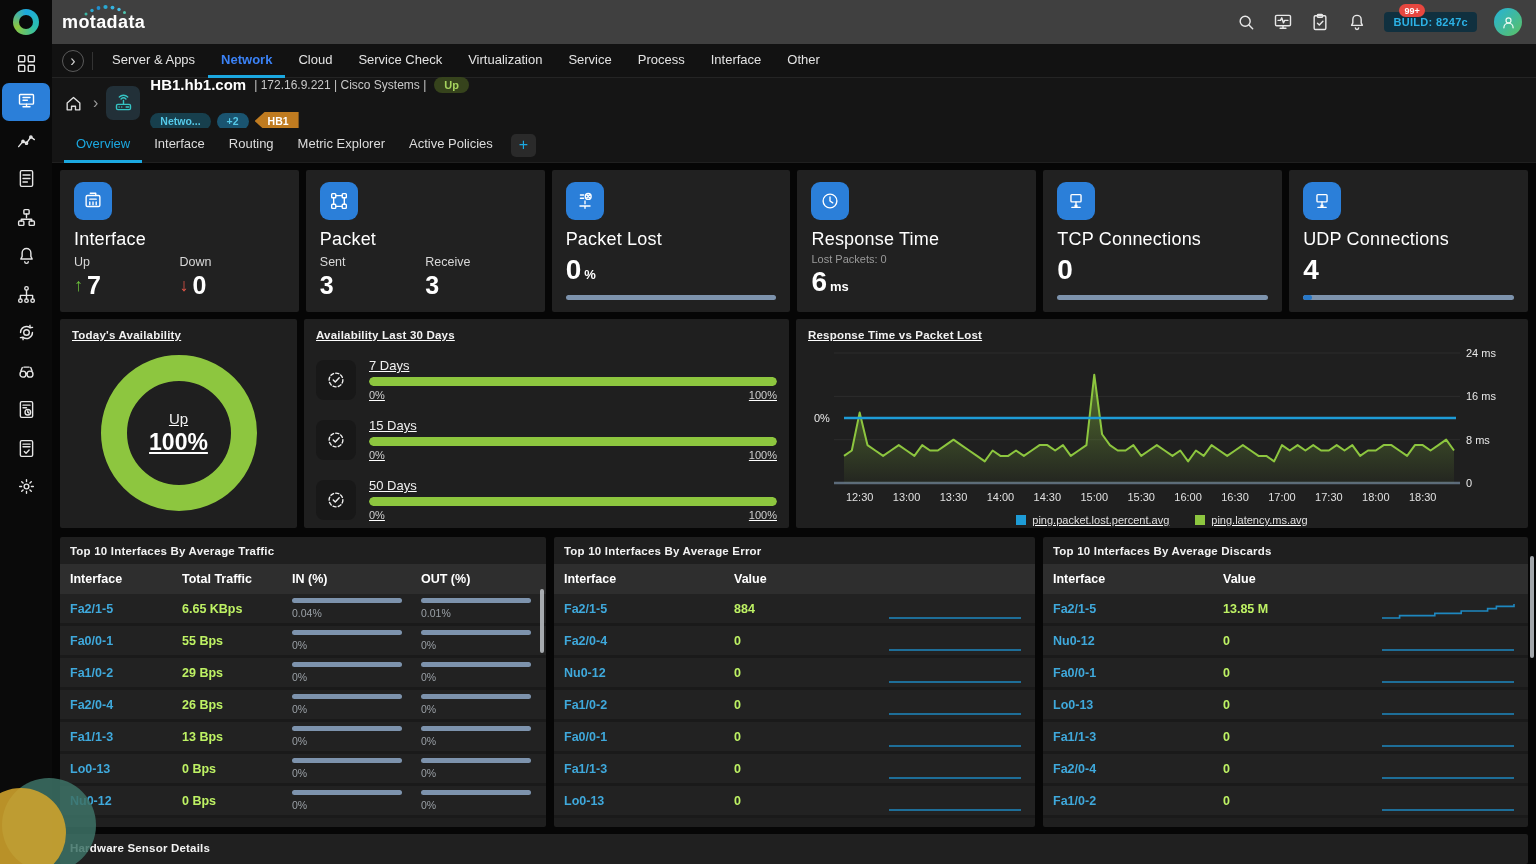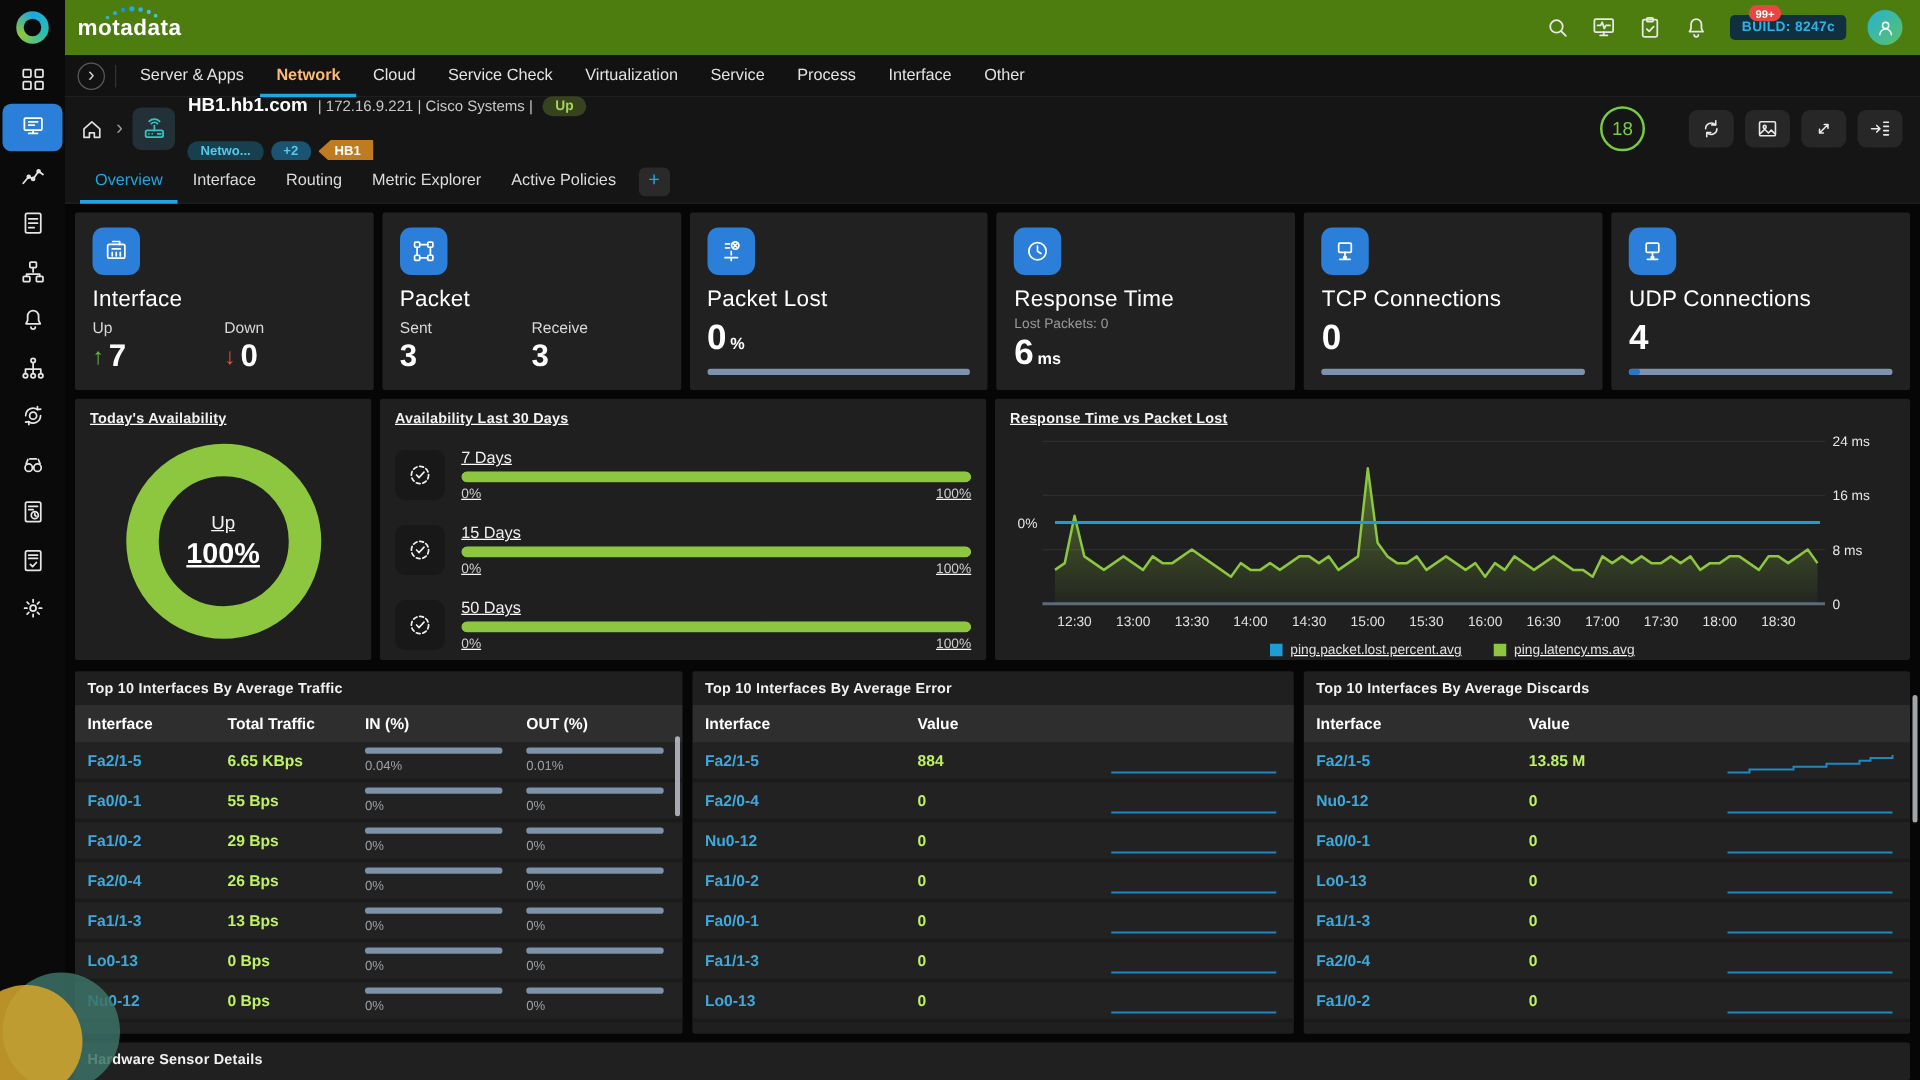--- a/index.html
+++ b/index.html
@@ -13,35 +13,35 @@
 
   
   #sidebar { position:absolute; left:0; top:0; width:52px; height:864px; background:#0a0a0a; z-index:6; }
   #side-logo { height:44px; display:flex; align-items:center; justify-content:center; }
   .logo-ring { width:26px; height:26px; border-radius:50%; background:conic-gradient(#1ba8e0,#2bbfae,#8dc63f,#1ba8e0); position:relative; }
   .logo-ring::after { content:""; position:absolute; inset:6px; background:#0a0a0a; border-radius:50%; }
   .side-item { height:38.5px; margin:0 2px; display:flex; align-items:center; justify-content:center; color:#e6e6e6; cursor:pointer; border-radius:7px; }
   .side-item.active { background:#2b7fd9; color:#fff; }
 
   
-  #topbar { position:absolute; left:52px; top:0; width:1484px; height:44px; background:#4d7c0f; display:flex; align-items:center; padding:0 14px 0 10px; z-index:5; }
+  #topbar { position:absolute; left:52px; top:0; width:1484px; height:44px; background:#404040; display:flex; align-items:center; padding:0 14px 0 10px; z-index:5; }
   #wordmark { position:relative; font-size:18px; font-weight:700; letter-spacing:.4px; color:#fff; }
   #wordmark svg { position:absolute; top:-8px; left:21px; }
   #topbar-right { margin-left:auto; display:flex; align-items:center; gap:17px; }
   .tb-ic { color:#e8e8e8; position:relative; cursor:pointer; }
   .tb-badge { position:absolute; top:-8px; left:9px; background:#e8473f; color:#fff; font-size:9px; font-weight:700; padding:1.5px 5px; border-radius:8px;margin-left:43px; }
   #build-badge { background:#10303f; color:#2cb2e6; font-size:11px; font-weight:700; padding:4px 9px; border-radius:4px; letter-spacing:.3px; }
   #avatar { width:28px; height:28px; border-radius:50%; background:linear-gradient(135deg,#25b2d8,#5cc163); display:flex; align-items:center; justify-content:center; color:#eafaf2; cursor:pointer; }
 
   
   #navrow { position:absolute; left:52px; top:44px; width:1484px; height:34px; background:#121212; border-bottom:1px solid #242424; display:flex; align-items:center; padding-left:10px; z-index:5;}
   #nav-expand { width:22px; height:22px; border:1px solid #5a5a5a; border-radius:50%; color:#cfcfcf; display:flex; align-items:center; justify-content:center; margin-right:8px; cursor:pointer; }
   #navrow .sep { width:1px; height:18px; background:#333; margin-right:6px; }
   .nav-item { padding:0 13px; height:34px; display:flex; align-items:center; font-size:13px; color:#e3e3e3; cursor:pointer; border-bottom:3px solid transparent; }
-  .nav-item.active { color:#fdba74; border-bottom-color:#1ba8e0; font-weight:700; }
+  .nav-item.active { color:#3b82f6; border-bottom-color:#1ba8e0; font-weight:700; }
 
   
   #devheader { position:absolute; left:52px; top:78px; width:1484px; height:50px; background:#151515; display:flex; align-items:center; padding:0 14px 0 12px; z-index:5; }
   #home-btn,#crumb-chev { color:#e0e0e0; cursor:pointer; }
   #crumb-chev { margin:0 8px 0 10px; color:#9a9a9a; }
   #dev-icon-tile { width:34px; height:34px; background:#223038; border-radius:7px; display:flex; align-items:center; justify-content:center; color:#35c4c4; margin-right:10px; }
   #dev-lines { display:flex; flex-direction:column; gap:19px; }
   #dev-line1 { display:flex; align-items:center; gap:8px; }
   #hostname { font-size:15px; font-weight:700; }
   #dev-details { font-size:12px; color:#c9c9c9; }
@@ -304,47 +304,20 @@
     <div id="dev-line1">
       <span id="hostname">HB1.hb1.com</span>
       <span id="dev-details">| 172.16.9.221 | Cisco Systems |</span>
       <span id="dev-status">Up</span>
     </div>
     <div id="dev-line2">
       <span class="pill group">Netwo...</span>
       <span class="pill more">+2</span>
       <span class="tag-name">HB1</span>
     </div>
-  </div>
-  <div id="devheader-right">
-    <span id="alert-count">18</span>
-    <span class="hdr-btn">
-        <svg class="ic" width="18" height="18" viewBox="0 0 24 24" fill="none" stroke="currentColor" stroke-width="1.7" stroke-linecap="round" stroke-linejoin="round">
-          <path d="M6 12a6 6 0 0 1 10.4-4.1M18 12a6 6 0 0 1-10.4 4.1"></path>
-          <path d="M16.8 3.6v4.3h-4.3M7.2 20.4v-4.3h4.3"></path>
-        </svg>
-      </span>
-    <span class="hdr-btn">
-        <svg class="ic" width="18" height="18" viewBox="0 0 24 24" fill="none" stroke="currentColor" stroke-width="1.7" stroke-linecap="round" stroke-linejoin="round">
-          <rect x="3.5" y="4.5" width="17" height="15" rx="1.5"></rect>
-          <circle cx="9" cy="10" r="1.6"></circle>
-          <path d="M4.5 17l4.5-4.5 4 4 3-3 3.5 3.5"></path>
-        </svg>
-      </span>
-    <span class="hdr-btn">
-        <svg class="ic" width="18" height="18" viewBox="0 0 24 24" fill="none" stroke="currentColor" stroke-width="1.7" stroke-linecap="round" stroke-linejoin="round">
-          <path d="M7.5 16.5L16.5 7.5M7.5 12.5v4h4M16.5 11.5v-4h-4"></path>
-        </svg>
-      </span>
-    <span class="hdr-btn">
-        <svg class="ic" width="18" height="18" viewBox="0 0 24 24" fill="none" stroke="currentColor" stroke-width="1.7" stroke-linecap="round" stroke-linejoin="round">
-          <path d="M3 12h8.5M8.5 8.5L12 12l-3.5 3.5"></path>
-          <path d="M16 5h5M16 9.5h5M16 14h5M16 18.5h5"></path>
-        </svg>
-      </span>
   </div>
 </div>
 
 <div id="tabsrow">
   <div id="ptab-items" style="display:flex;">
       <div class="ptab active">Overview</div>
       <div class="ptab">Interface</div>
       <div class="ptab">Routing</div>
       <div class="ptab">Metric Explorer</div>
       <div class="ptab">Active Policies</div>

